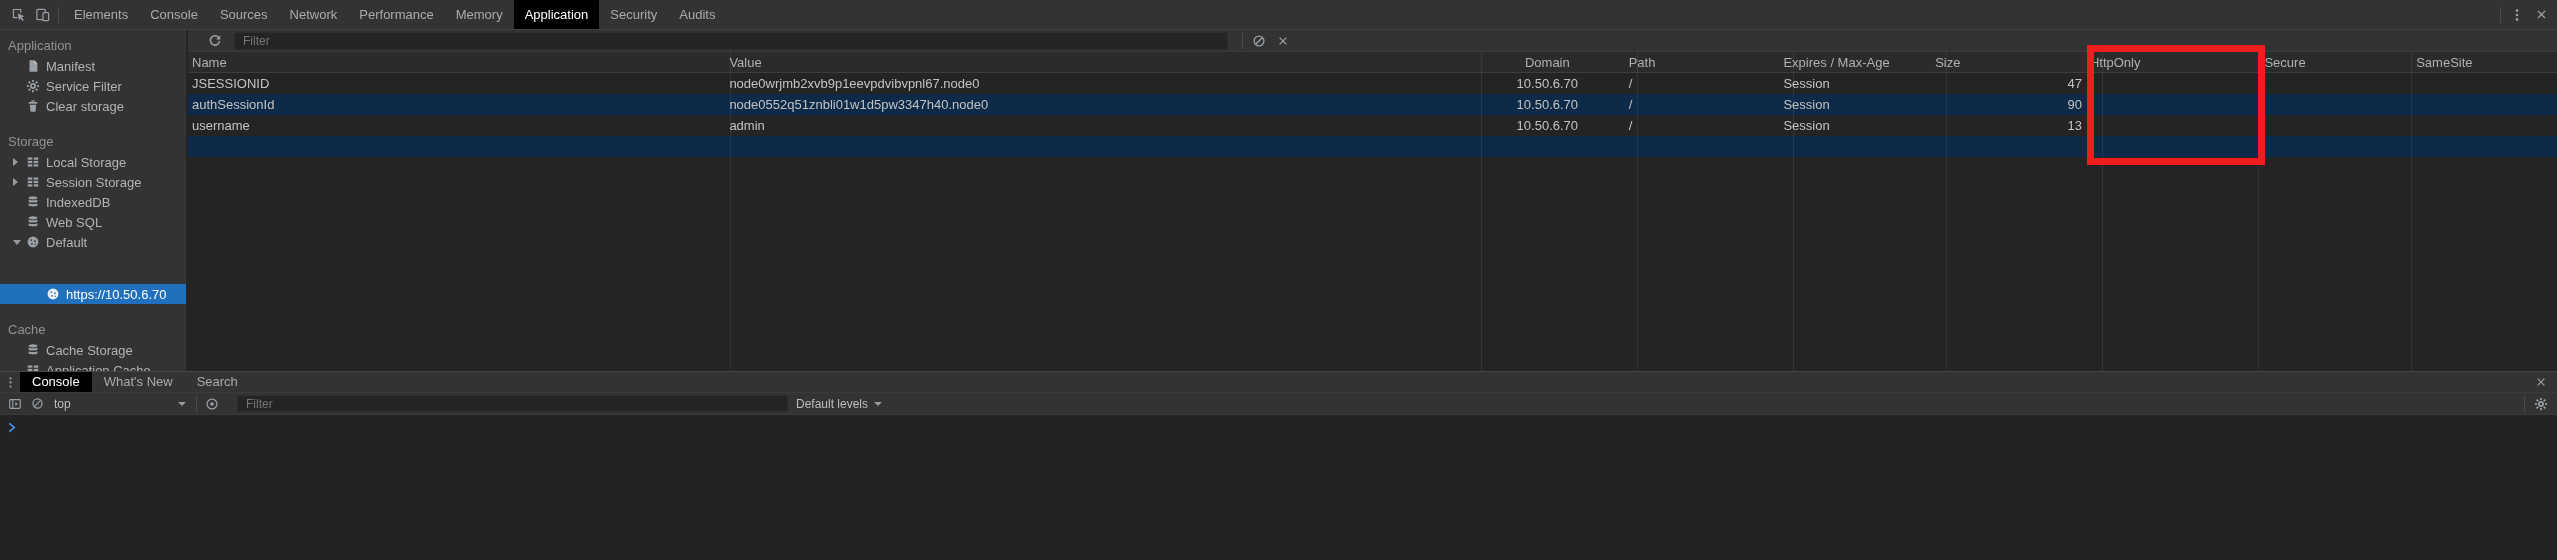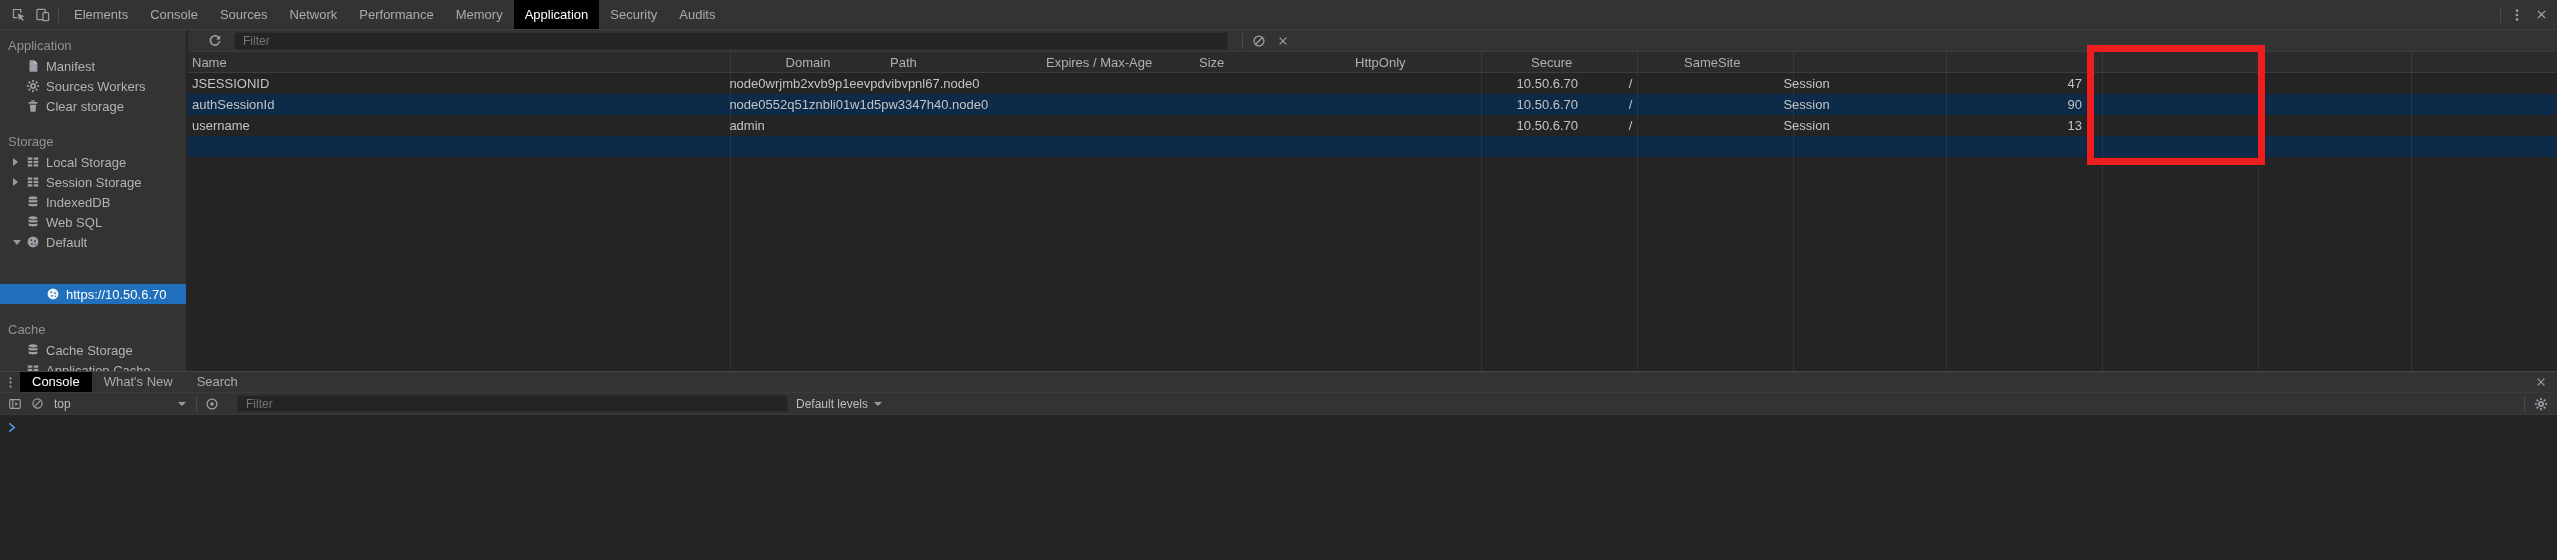--- a/index.html
+++ b/index.html
@@ -137,21 +137,21 @@
             <line x1="1" y1="8" x2="3.4" y2="8"></line>
             <line x1="12.6" y1="8" x2="15" y2="8"></line>
             <line x1="3" y1="3" x2="4.8" y2="4.8"></line>
             <line x1="11.2" y1="11.2" x2="13" y2="13"></line>
             <line x1="13" y1="3" x2="11.2" y2="4.8"></line>
             <line x1="4.8" y1="11.2" x2="3" y2="13"></line>
           </g>
           <circle cx="8" cy="8" r="3.4" fill="#9aa0a6"></circle>
           <circle cx="8" cy="8" r="1.4" fill="#333"></circle>
         </svg>
-      <span>Sources Workers</span>
+      <span>Service Filter</span>
     </div>
     <div class="side-item">
       <span class="slot"></span>
       <svg class="ic" viewBox="0 0 16 16" fill="#9aa0a6">
           <rect x="6" y="1.5" width="4" height="1.6"></rect>
           <rect x="3" y="3.5" width="10" height="1.8" rx="0.4"></rect>
           <path d="M4.4 6.5h7.2l-.7 8H5.1z"></path>
         </svg>
       <span>Clear storage</span>
     </div>
@@ -279,20 +279,21 @@
       <div class="icon-btn">
         <svg width="12" height="12" viewBox="0 0 16 16" stroke="#9aa0a6" stroke-width="1.6">
             <line x1="3.5" y1="3.5" x2="12.5" y2="12.5"></line>
             <line x1="12.5" y1="3.5" x2="3.5" y2="12.5"></line>
           </svg>
       </div>
     </div>
 
     <div class="thead">
       <div class="cell c-name">Name</div>
+      <div class="cell c-value">Value</div>
       <div class="cell c-domain">Domain</div>
       <div class="cell c-path">Path</div>
       <div class="cell c-exp">Expires / Max-Age</div>
       <div class="cell c-size">Size</div>
       <div class="cell c-http">HttpOnly</div>
       <div class="cell c-sec">Secure</div>
       <div class="cell c-same">SameSite</div>
     </div>
 
     <div class="trow">

